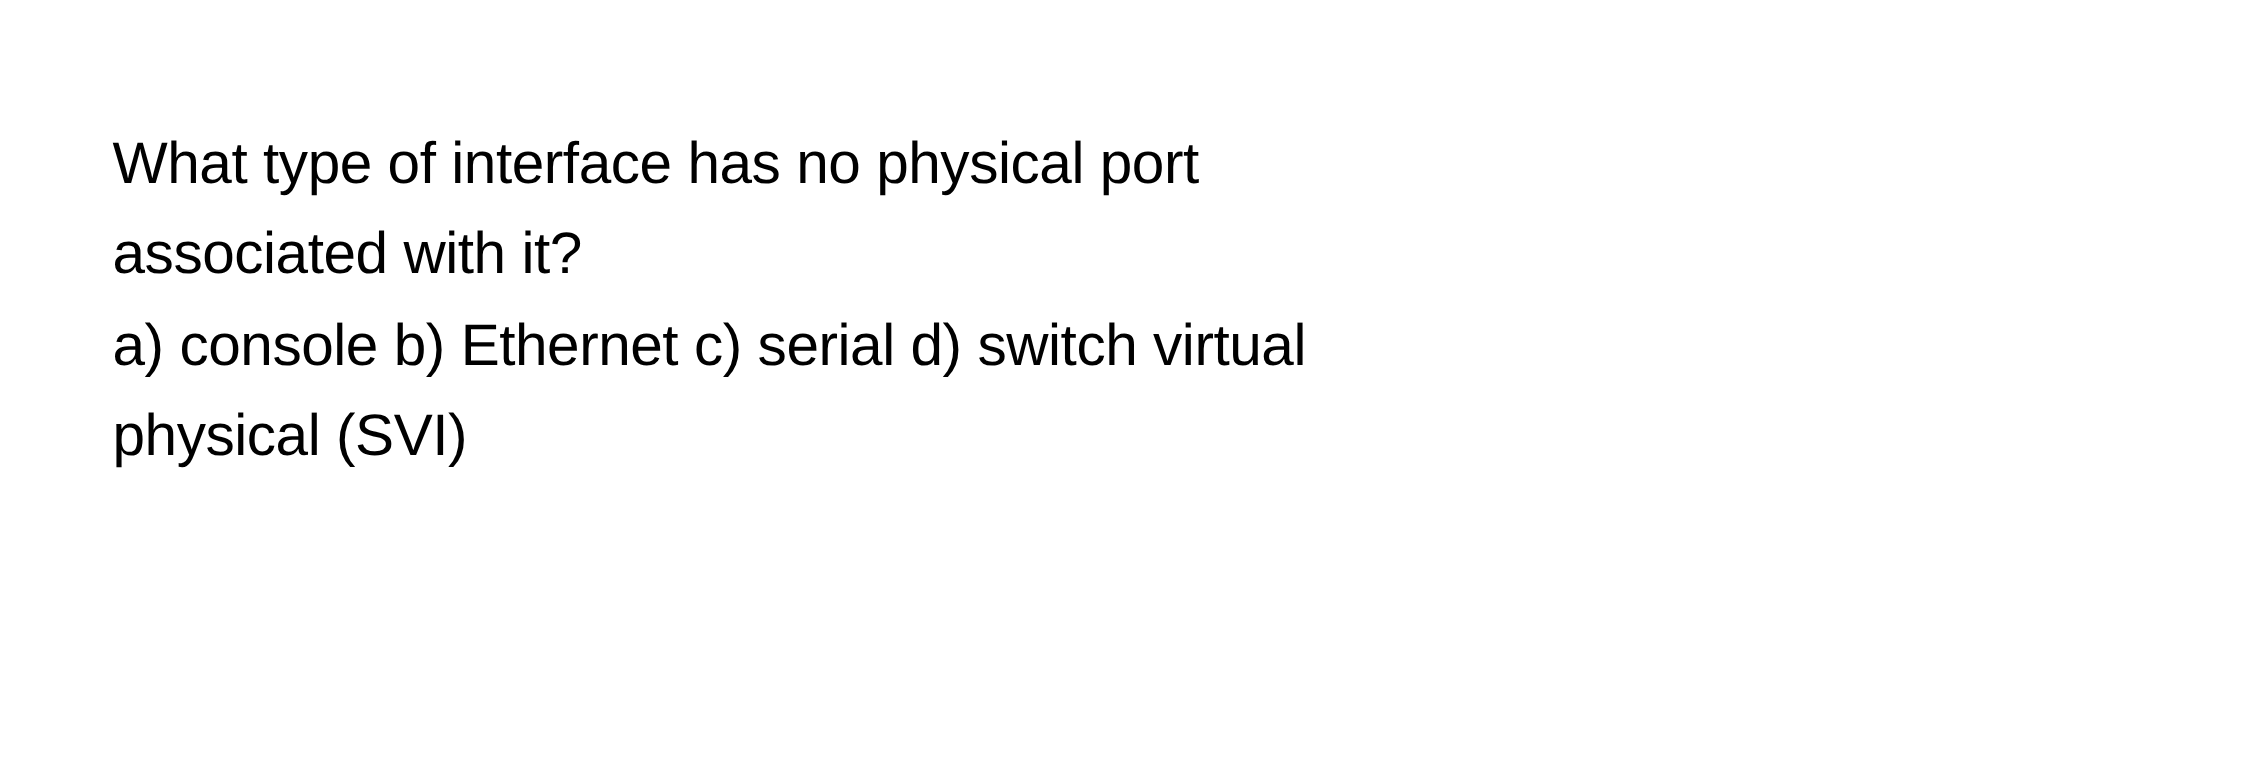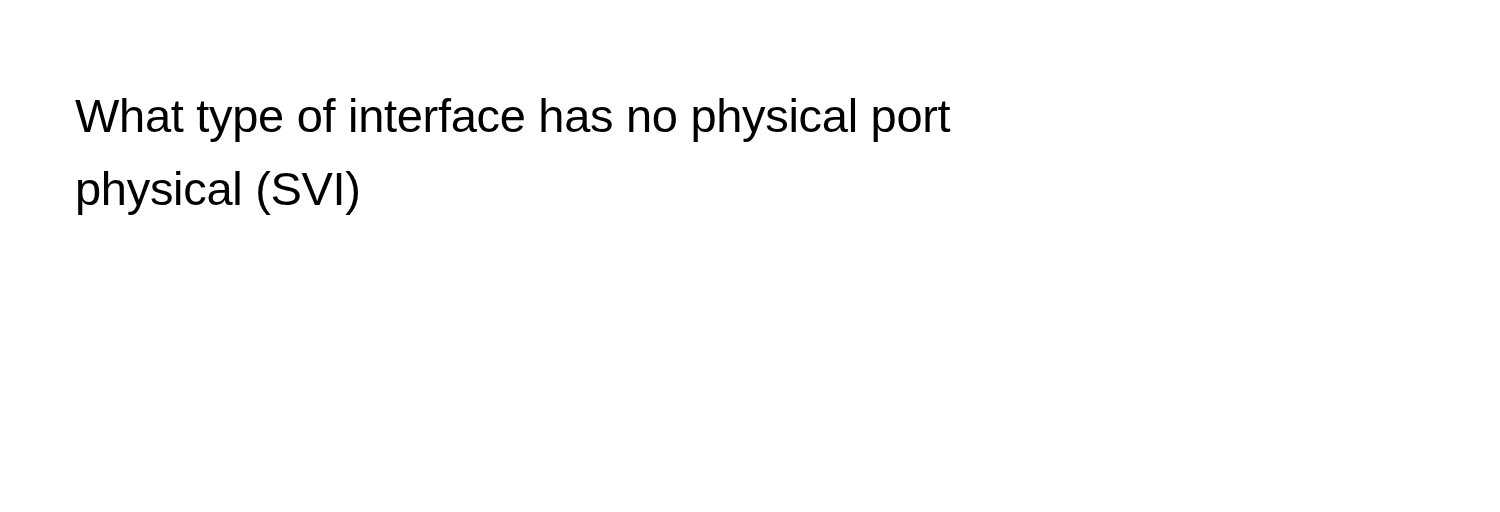--- a/index.html
+++ b/index.html
@@ -8,26 +8,28 @@
       box-sizing: border-box;
     }
     body {
       width: 1500px;
       height: 512px;
       background: #ffffff;
       font-family: -apple-system, BlinkMacSystemFont, "Segoe UI", Helvetica, Arial, sans-serif;
       padding: 80px 75px;
     }
     .question-block {
-      font-size: 47px;
+      font-size: 39px;
       line-height: 1.55;
       color: #000000;
       font-weight: 400;
       letter-spacing: -0.3px;
     }
   </style>
 </head>
 <body>
 
 <div class="question-block">
   <div>What type of interface has no physical port</div>
+  <div>associated with it?</div>
+  <div>a) console b) Ethernet c) serial d) switch virtual</div>
   <div>physical (SVI)</div>
 </div>
 
 </body></html>

